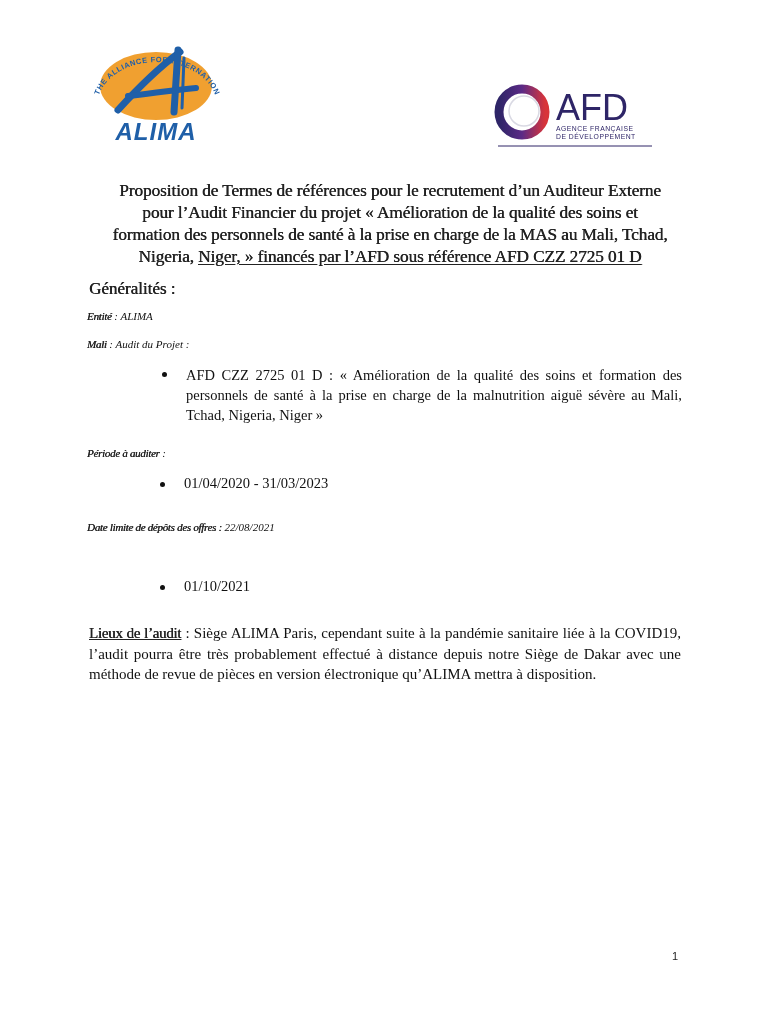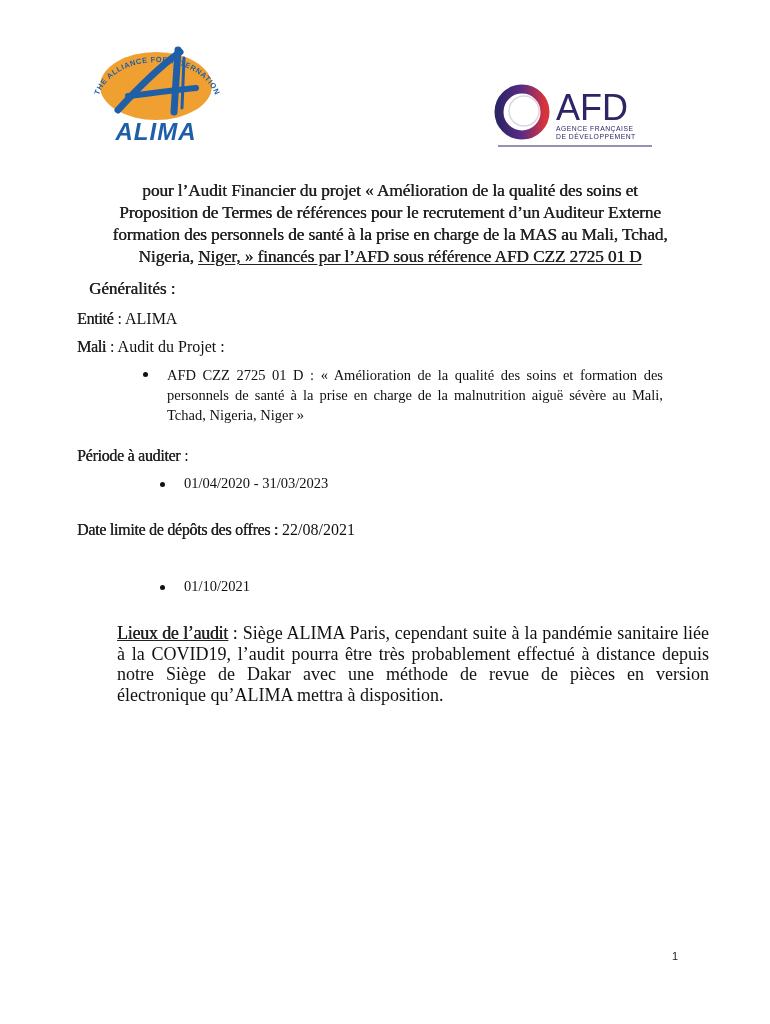--- a/index.html
+++ b/index.html
@@ -56,24 +56,25 @@
   .heading {
     position: absolute;
     left: 89px;
     top: 279px;
     font-size: 17px;
     color: #222;
     text-shadow: 0.4px 0 0 #222;
   }
   .line {
     position: absolute;
-    left: 77px;
-    font-size: 16px;
+    left: 87px;
+    font-size: 11px;
     color: #111;
     white-space: nowrap;
+    font-style: italic;
   }
   .line .lbl {
     color: #222;
     text-shadow: 0.35px 0 0 #222;
     letter-spacing: -0.3px;
   }
   .bullet {
     position: absolute;
     left: 160px;
     font-size: 14.5px;
@@ -88,21 +89,21 @@
     border-radius: 50%;
     background: #111;
   }
   .bullet .txt {
     position: absolute;
     left: 24px;
     white-space: nowrap;
   }
   .bullet-multi {
     position: absolute;
-    left: 143px;
+    left: 162px;
     top: 365px;
     width: 520px;
     font-size: 14.5px;
     line-height: 20px;
     color: #111;
   }
   .bullet-multi .dot {
     position: absolute;
     left: 0;
     top: 7px;
@@ -114,25 +115,24 @@
   .bullet-multi .txt {
     margin-left: 24px;
     text-align: justify;
     display: block;
   }
   .para {
     position: absolute;
     left: 89px;
     top: 623px;
     width: 592px;
-    font-size: 18px;
+    font-size: 15px;
     line-height: 20.5px;
     text-align: justify;
     color: #111;
-    margin-left: 28px;
   }
   .para .lbl {
     color: #222;
     text-shadow: 0.35px 0 0 #222;
     text-decoration: underline;
     letter-spacing: -0.3px;
   }
   .page-number {
     position: absolute;
     left: 672px;
@@ -175,22 +175,22 @@
       <circle cx="30" cy="32" r="23" fill="none" stroke="url(#ringGrad)" stroke-width="9"></circle>
       <circle cx="32" cy="31" r="15" fill="none" stroke="#d9d9e3" stroke-width="1.5"></circle>
       <text x="64" y="40" font-family="Liberation Sans, sans-serif" font-size="36" fill="#2E2567">AFD</text>
       <text x="64" y="51" font-family="Liberation Sans, sans-serif" font-size="6.8" fill="#2E2567" letter-spacing="0.5">AGENCE FRANÇAISE</text>
       <text x="64" y="59" font-family="Liberation Sans, sans-serif" font-size="6.8" fill="#2E2567" letter-spacing="0.5">DE DÉVELOPPEMENT</text>
       <line x1="6" y1="66" x2="160" y2="66" stroke="#2E2567" stroke-width="1"></line>
     </svg>
   </div>
 
   <div class="title-block">
+    <div>Proposition de Termes de références pour le recrutement d’un Auditeur Externe</div>
     <div>pour l’Audit Financier du projet « Amélioration de la qualité des soins et</div>
-    <div>Proposition de Termes de références pour le recrutement d’un Auditeur Externe</div>
     <div>formation des personnels de santé à la prise en charge de la MAS au Mali, Tchad,</div>
     <div><span>Nigeria, </span><span class="u">Niger, » financés par l’AFD sous référence AFD CZZ 2725 01 D</span></div>
   </div>
 
   <div class="heading">Généralités :</div>
 
   <div class="line" style="top:310px;">
     <span class="lbl">Entité</span><span> : ALIMA</span>
   </div>
 

